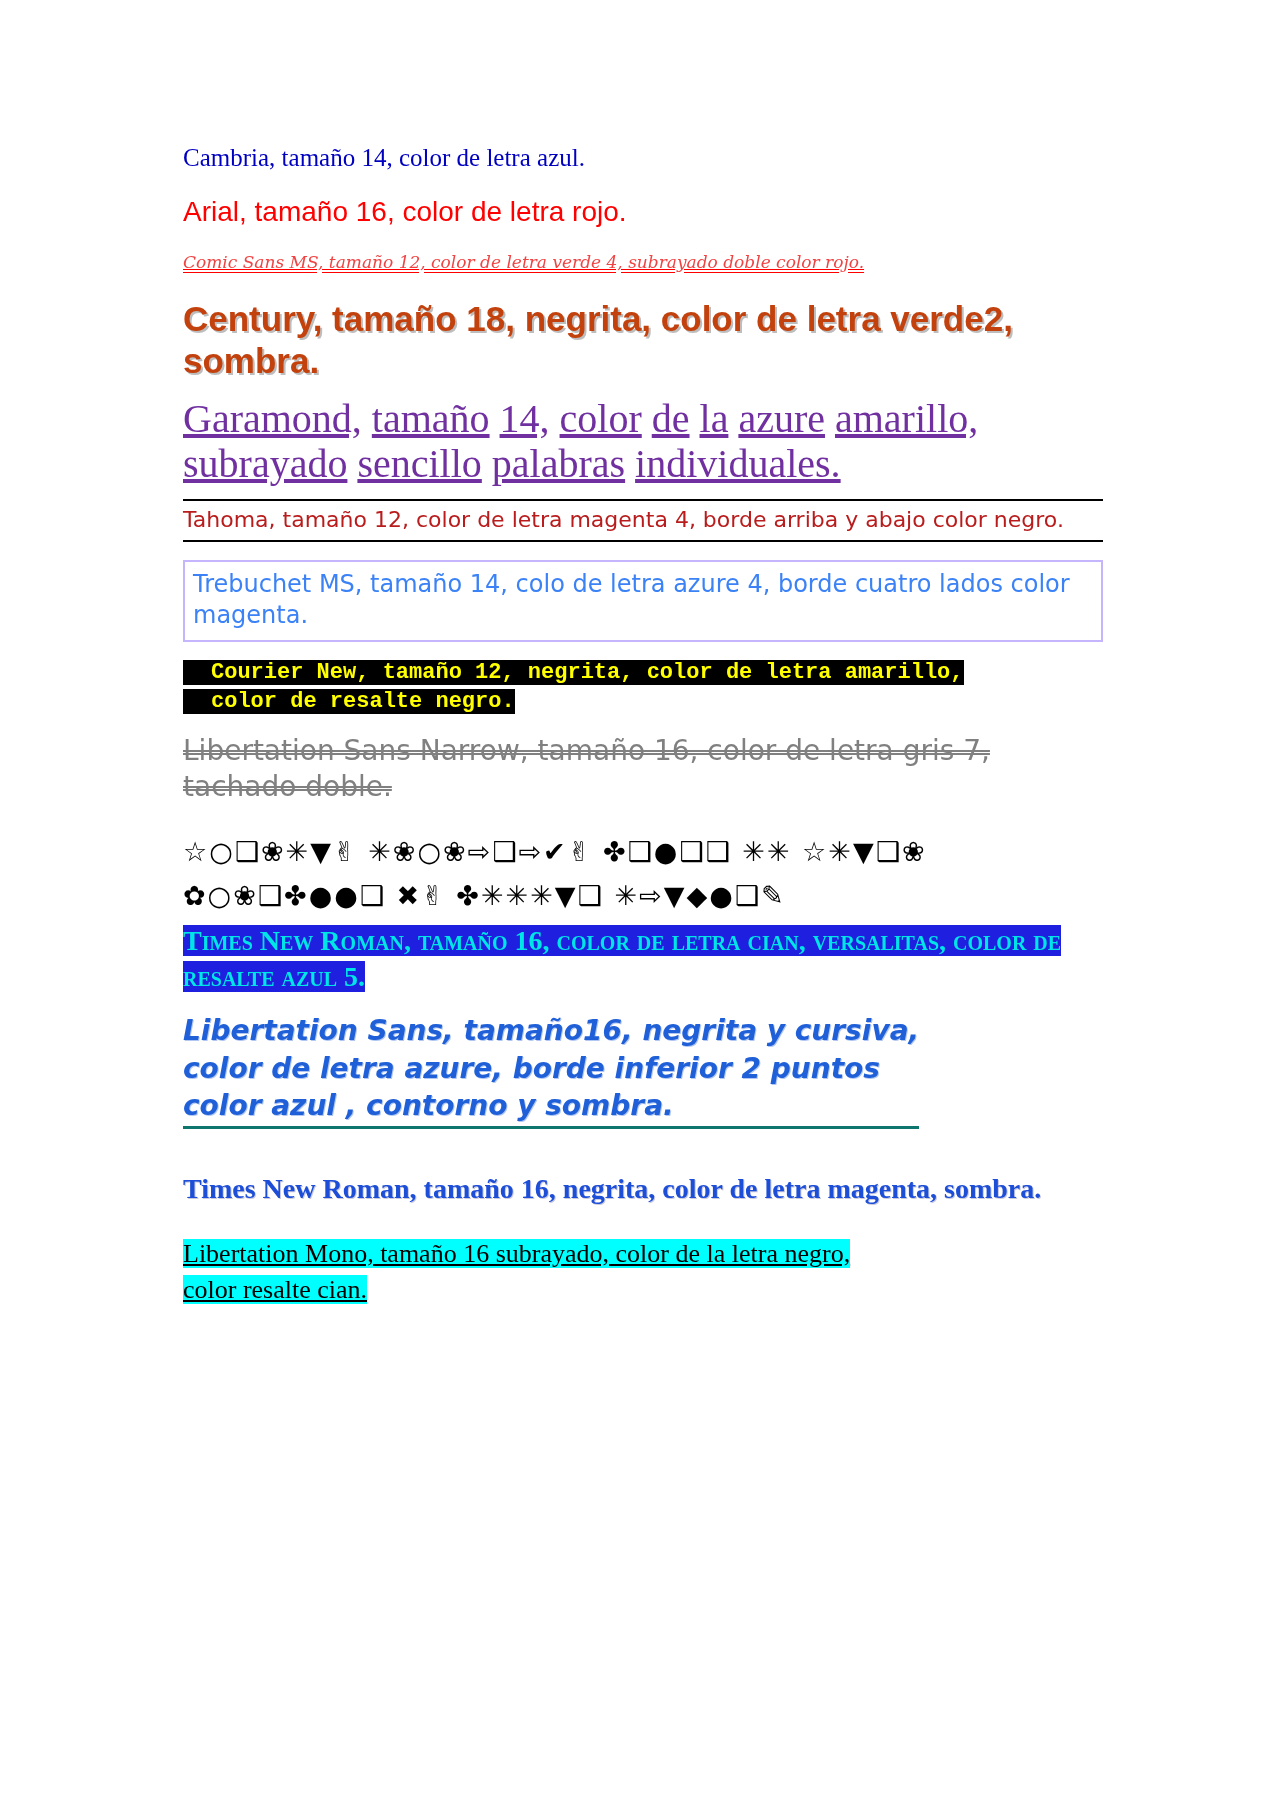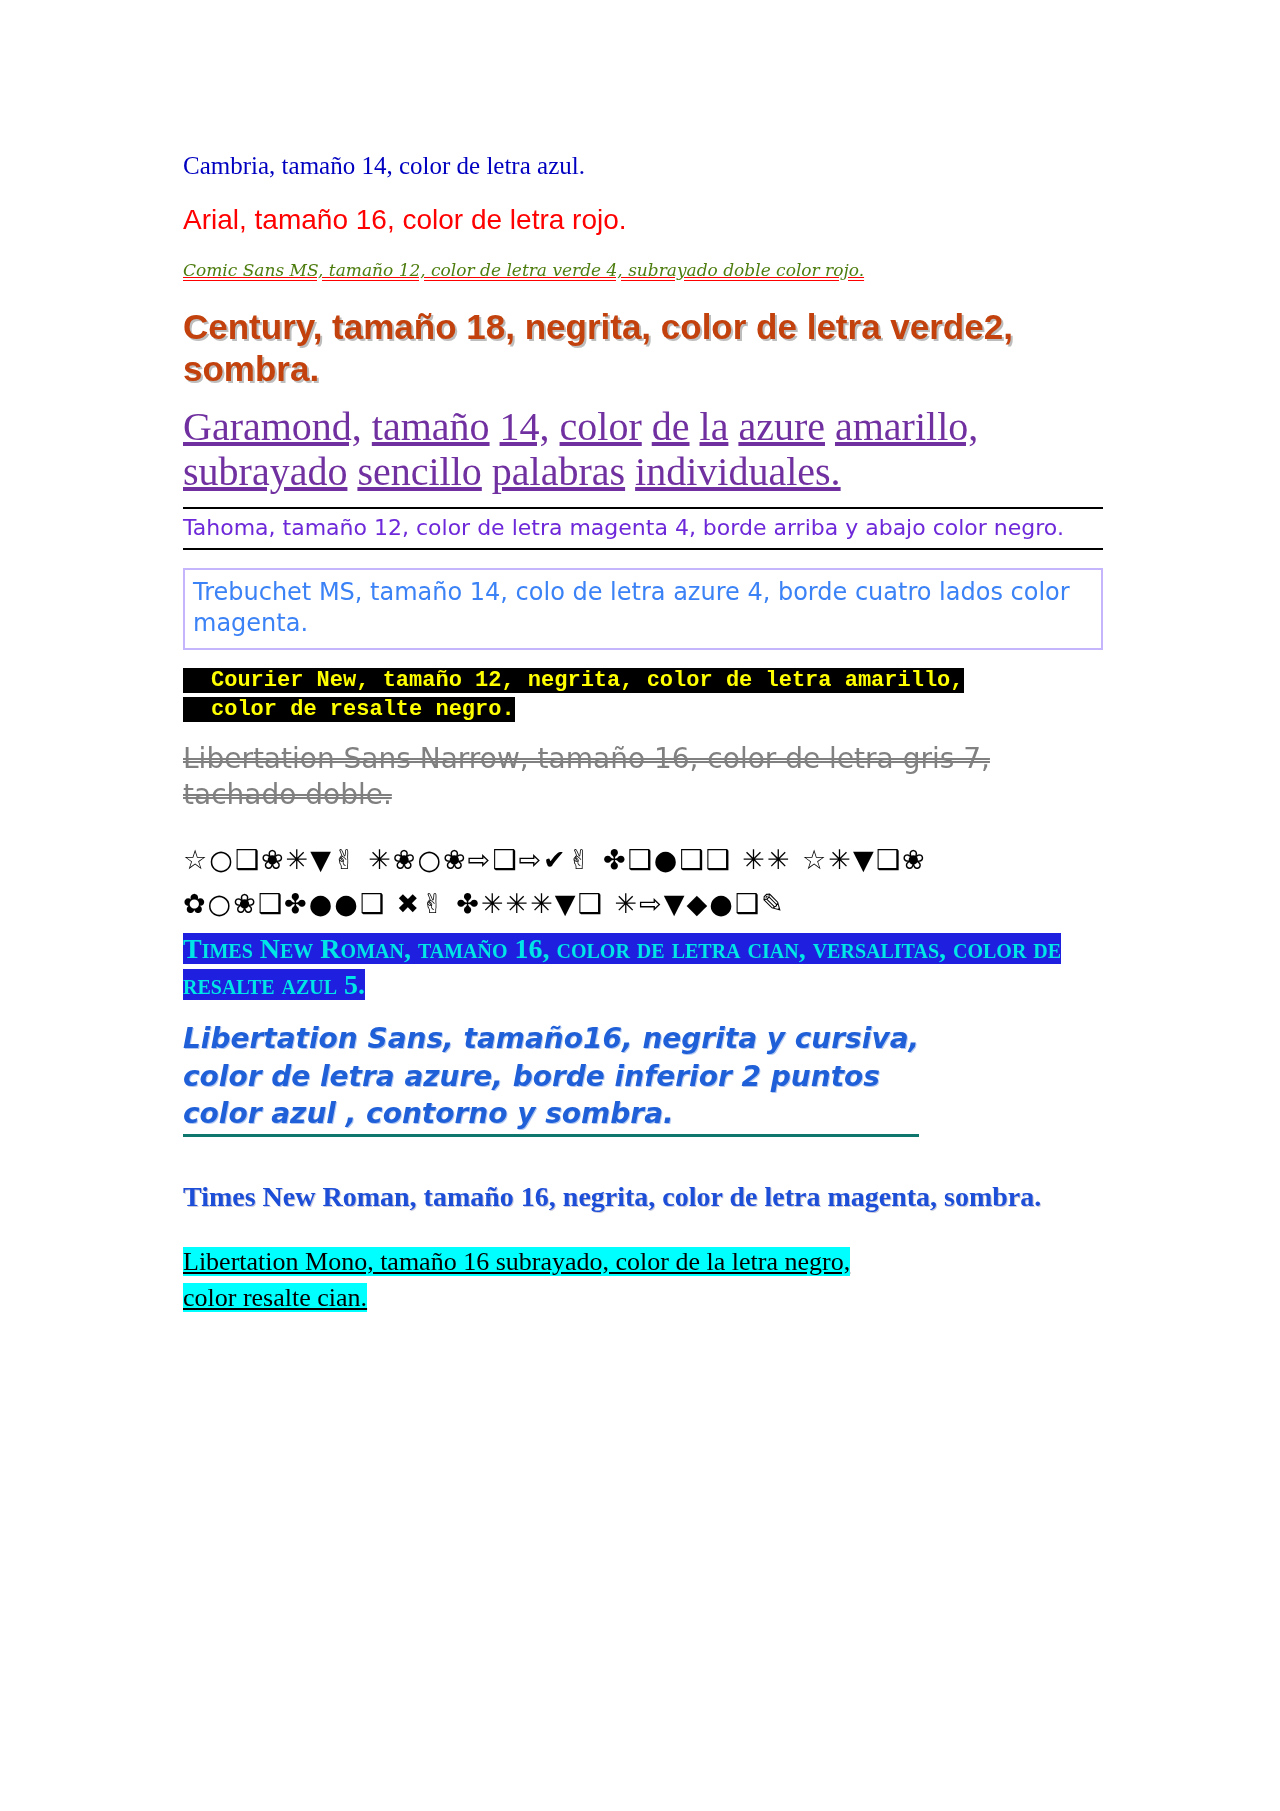--- a/index.html
+++ b/index.html
@@ -16,21 +16,21 @@
   .page {
     position: relative;
     width: 1280px;
     height: 1811px;
     background: #ffffff;
     box-sizing: border-box;
   }
   .content {
     position: absolute;
     left: 183px;
-    top: 150px;
+    top: 142px;
     width: 920px;
   }
 
   
   .p {
     margin: 0 0 14px 0;
     line-height: 1.28;
   }
 
   
@@ -47,21 +47,21 @@
     font-size: 28px;
     color: #ff0000;
     margin-bottom: 22px;
   }
 
   
   .p-comic {
     font-family: "DejaVu Serif", serif;
     font-style: italic;
     font-size: 17px;
-    color: #4d7c0f;
+    color: #ef4444;
     text-decoration: underline double;
     text-decoration-color: #ff0000;
     -webkit-text-decoration-line: underline;
     -webkit-text-decoration-style: double;
     -webkit-text-decoration-color: #ff0000;
     margin-bottom: 24px;
   }
 
   
   .p-century {
@@ -84,21 +84,21 @@
   }
   .p-garamond .w {
     text-decoration: underline;
     text-decoration-color: #7030a0;
   }
 
   
   .p-tahoma {
     font-family: "DejaVu Sans", sans-serif;
     font-size: 22px;
-    color: #6d28d9;
+    color: #b91c1c;
     border-top: 2px solid #000000;
     border-bottom: 2px solid #000000;
     padding: 5px 0 6px 0;
     line-height: 1.3;
     margin-bottom: 18px;
   }
 
   
   .p-trebuchet {
     font-family: "DejaVu Sans", sans-serif;

